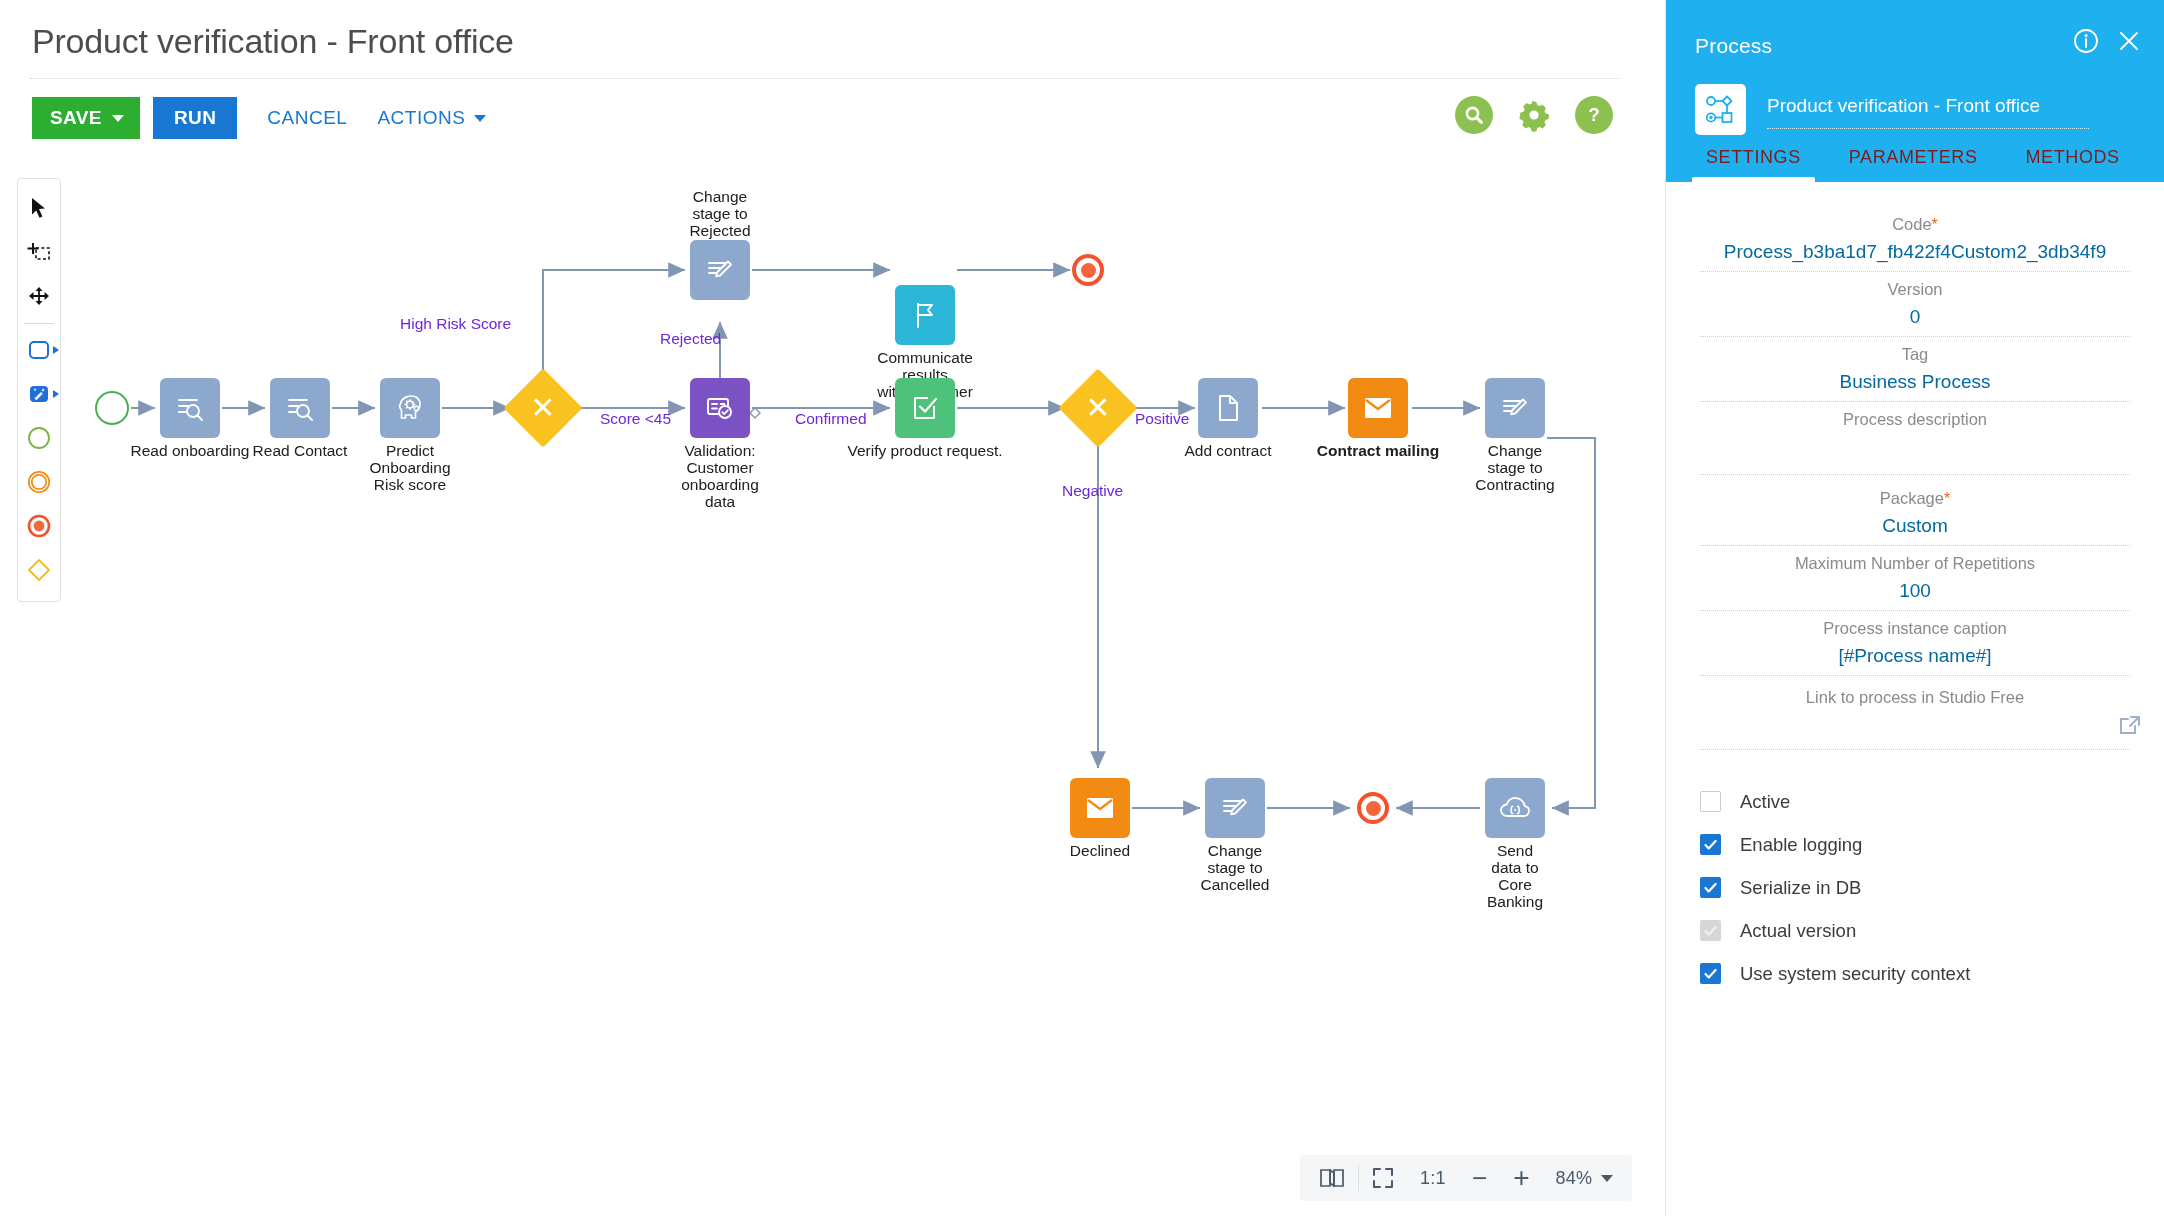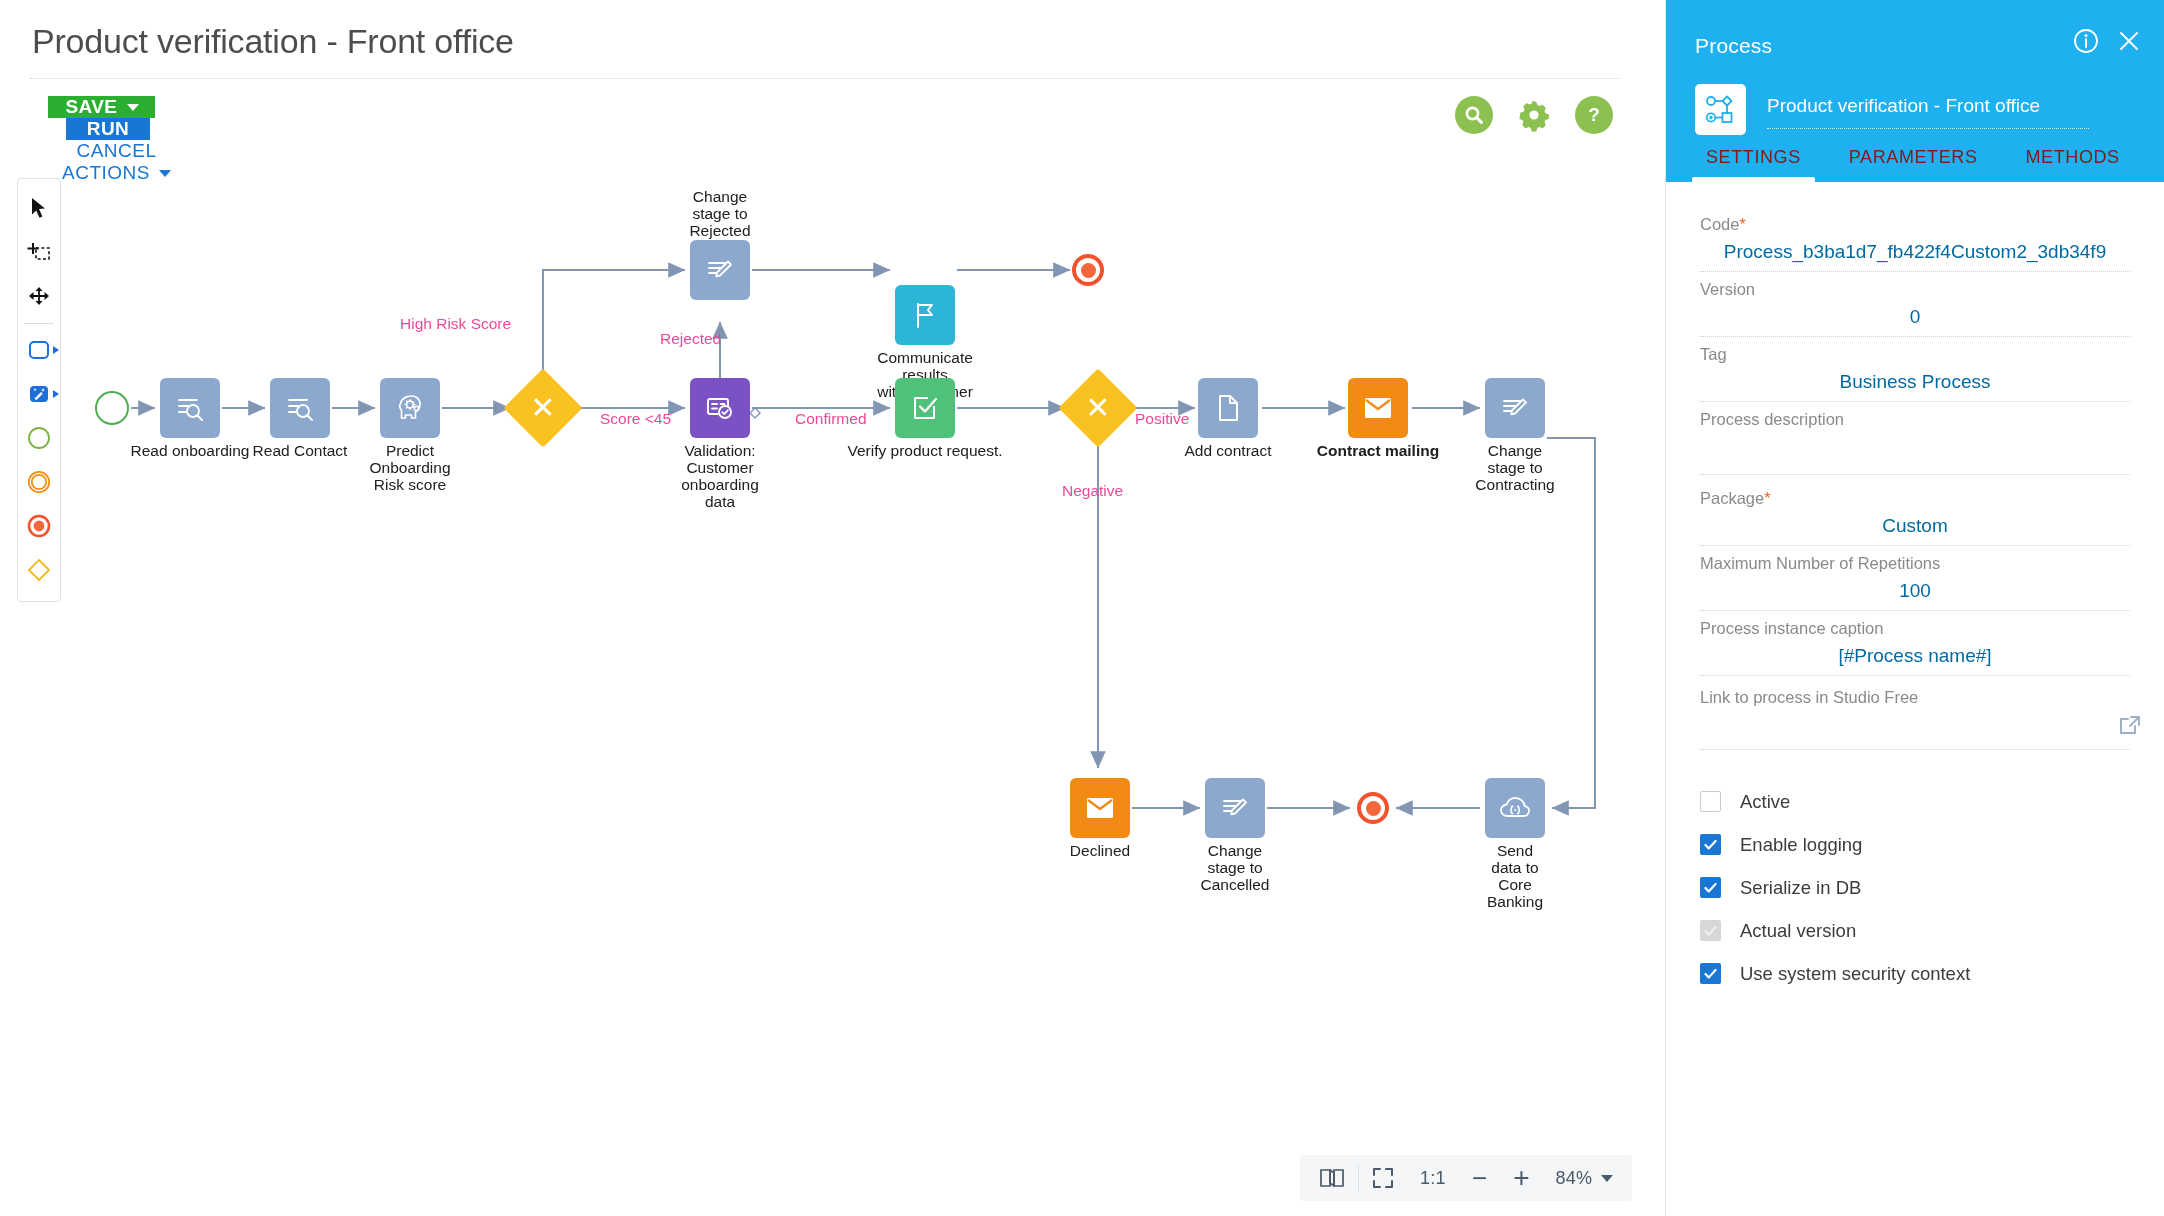--- a/index.html
+++ b/index.html
@@ -21,21 +21,21 @@
     position: absolute; left: 32px; top: 22px;
     font-size: 34px; color: #4d4d4d; font-weight: 400;
     letter-spacing: -0.2px; white-space: nowrap;
   }
   .title-rule {
     position: absolute; left: 30px; top: 78px; width: 1590px; height: 1px;
     border-bottom: 1px dotted #d4d4d4;
   }
 
   
-  .toolbar { position: absolute; left: 32px; top: 96px; height: 44px; display: flex; align-items: center; flex-direction: column; }
+  .toolbar { position: absolute; left: 32px; top: 96px; height: 44px; display: flex; align-items: center; }
   .btn-save {
     background: #2caf31; color: #fff; border: none;
     height: 42px; padding: 0 16px 0 18px; font-size: 19px; font-weight: 700;
     letter-spacing: .4px; display: flex; align-items: center; gap: 10px; cursor: pointer;
   }
   .btn-run {
     background: #1877d2; color: #fff; border: none; margin-left: 13px;
     height: 42px; padding: 0 21px; font-size: 19px; font-weight: 700;
     letter-spacing: .4px; cursor: pointer;
   }
@@ -102,21 +102,21 @@
     border: 2.5px solid #4caf50; background: #fff; cursor: pointer;
   }
   .end-ev {
     width: 32px; height: 32px; border-radius: 50%;
     border: 4px solid #f4512c; background: #fff; cursor: pointer;
     display: flex; align-items: center; justify-content: center;
   }
   .end-ev i { width: 15px; height: 15px; border-radius: 50%; background: #f4673c; display:block; }
 
   .edge-label {
-    position: absolute; font-size: 15.5px; color: #ec4899; white-space: nowrap; cursor: default;
+    position: absolute; font-size: 15.5px; color: #6d28d9; white-space: nowrap; cursor: default;
   }
 
   svg.flows { position: absolute; left: 0; top: 0; width: 1665px; height: 1000px; overflow: visible; }
 
   
   .zoombar {
     position: absolute; left: 1300px; top: 1155px;
     height: 46px; background: #f4f6f8; border-radius: 4px;
     display: flex; align-items: center; padding: 0 6px;
   }
@@ -152,21 +152,21 @@
     color: #7f1d1d; font-size: 18px; letter-spacing: .6px; padding: 0 14px 14px;
     margin-right: 20px; cursor: pointer; position: relative;
   }
   .tab.active::after {
     content: ""; position: absolute; left: 0; right: 0; bottom: 0; height: 5px;
     background: #ffffff; border-radius: 2px 2px 0 0;
   }
 
   .panel-body { padding: 33px 34px 0 34px; }
   .field { margin-bottom: 8px; }
-  .f-label { font-size: 16.5px; color: #8a8a8a; margin-bottom: 7px; }
+  .f-label { font-size: 16.5px; color: #8a8a8a; margin-bottom: 7px; text-align: center; }
   .f-label .req { color: #f4601e; font-size: 16px; }
   .f-value { font-size: 19px; color: #0369a1; min-height: 25px; padding-bottom: 8px; text-align: center; }
   .f-rule { border-bottom: 1px dotted #cfcfcf; }
   .f-empty { height: 38px; }
 
   .link-field { margin-top: 12px; position: relative; }
   .link-field .f-rule { margin-top: 42px; }
   .ext-ico { position: absolute; right: -12px; top: 26px; cursor: pointer; }
 
   .checks { padding: 22px 34px 0 34px; }

